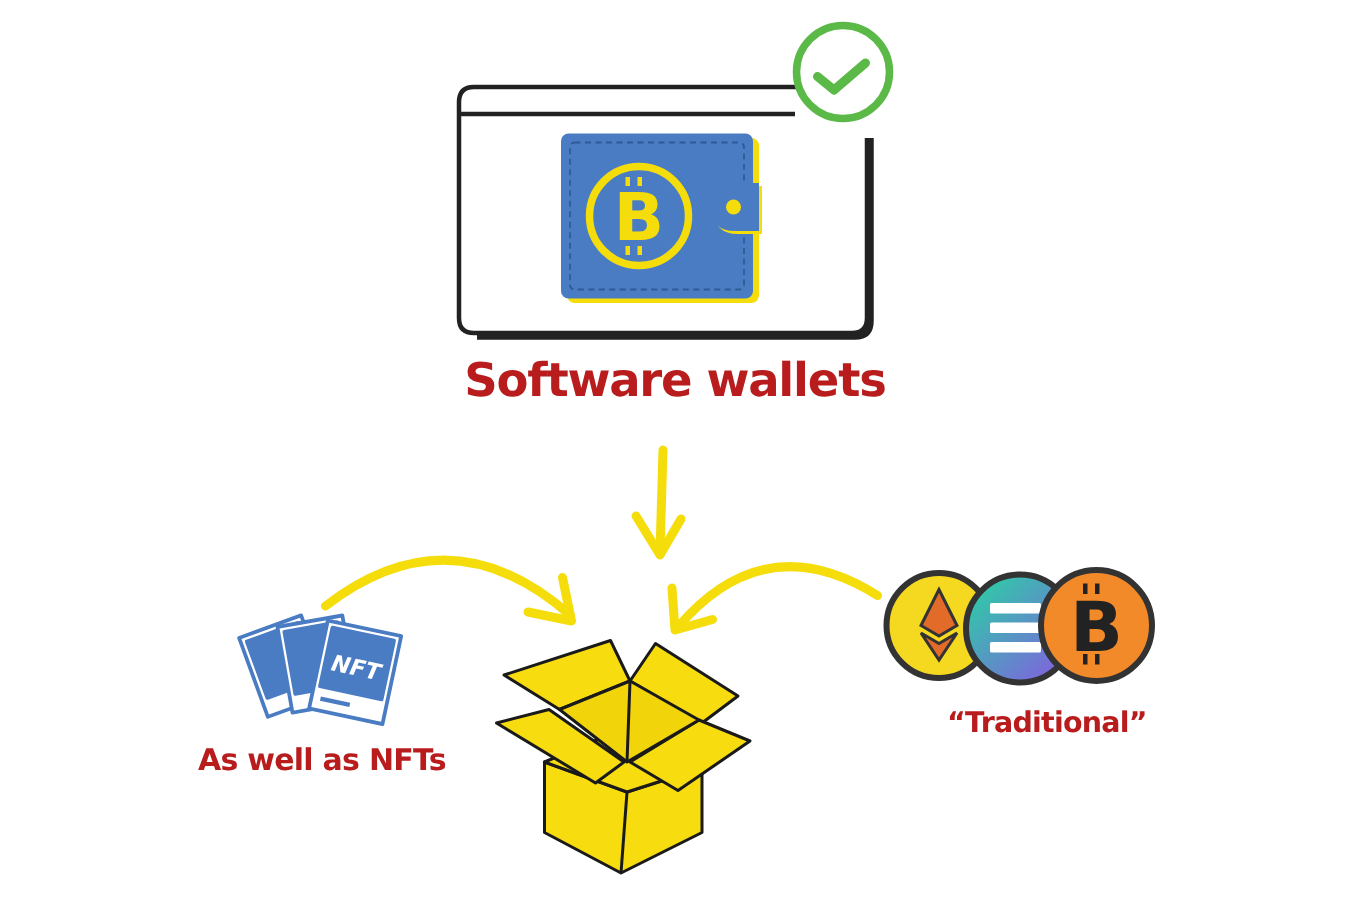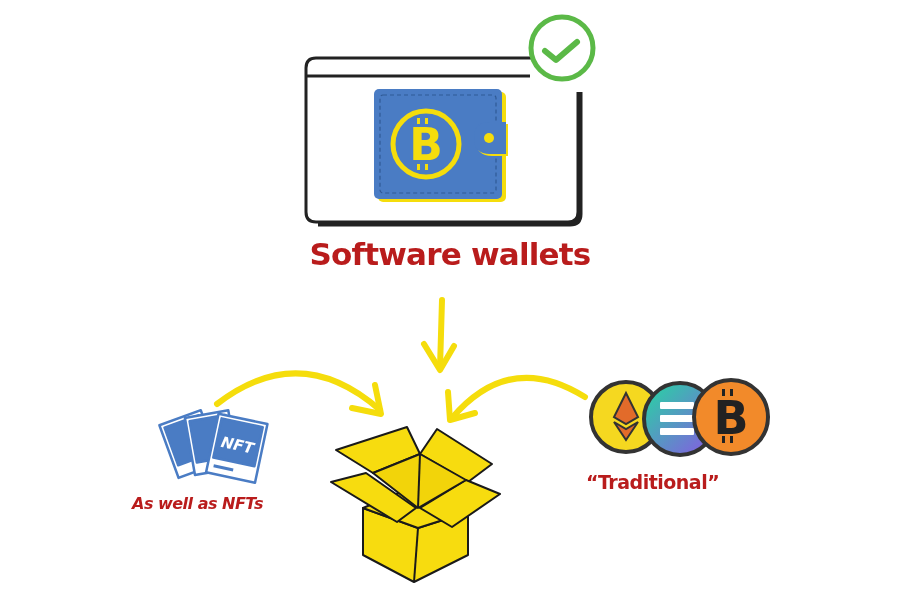--- a/index.html
+++ b/index.html
@@ -1,21 +1,21 @@
 <!DOCTYPE html>
 <html><head>
 <meta charset="utf-8">
 <style>
   html, body { margin:0; padding:0; background:#ffffff; }
   body { width:900px; height:600px; position:relative; overflow:hidden; font-family:"DejaVu Sans", sans-serif; }
   .abs { position:absolute; }
   .label { font-family:"DejaVu Sans", sans-serif; font-weight:bold; color:#b91c1c; white-space:nowrap; letter-spacing:-0.5px; }
   #title { left:0; width:900px; top:236px; text-align:center; font-size:31px; letter-spacing:-0.8px; }
-  #nft-label { left:132px; top:494px; font-size:16px;font-style:italic; }
-  #coins-label { left:586px; top:470px; width:250px; font-size:19px; line-height:25px; }
+  #nft-label { left:132px; top:494px; font-size:20px; }
+  #coins-label { left:573px; top:470px; width:250px; text-align:center; font-size:19px; line-height:25px; }
   #coins-label span { display:block; }
   svg { position:absolute; left:0; top:0; }
 </style>
 </head>
 <body>
 
 <svg width="900" height="600" viewBox="0 0 900 600">
 
   <g>
     <path d="M540 58 L316 58 Q306 58 306 68 L306 212 Q306 222 316 222 L568 222 Q578 222 578 212 L578 92" fill="#fff" stroke="#222" stroke-width="3"></path>

